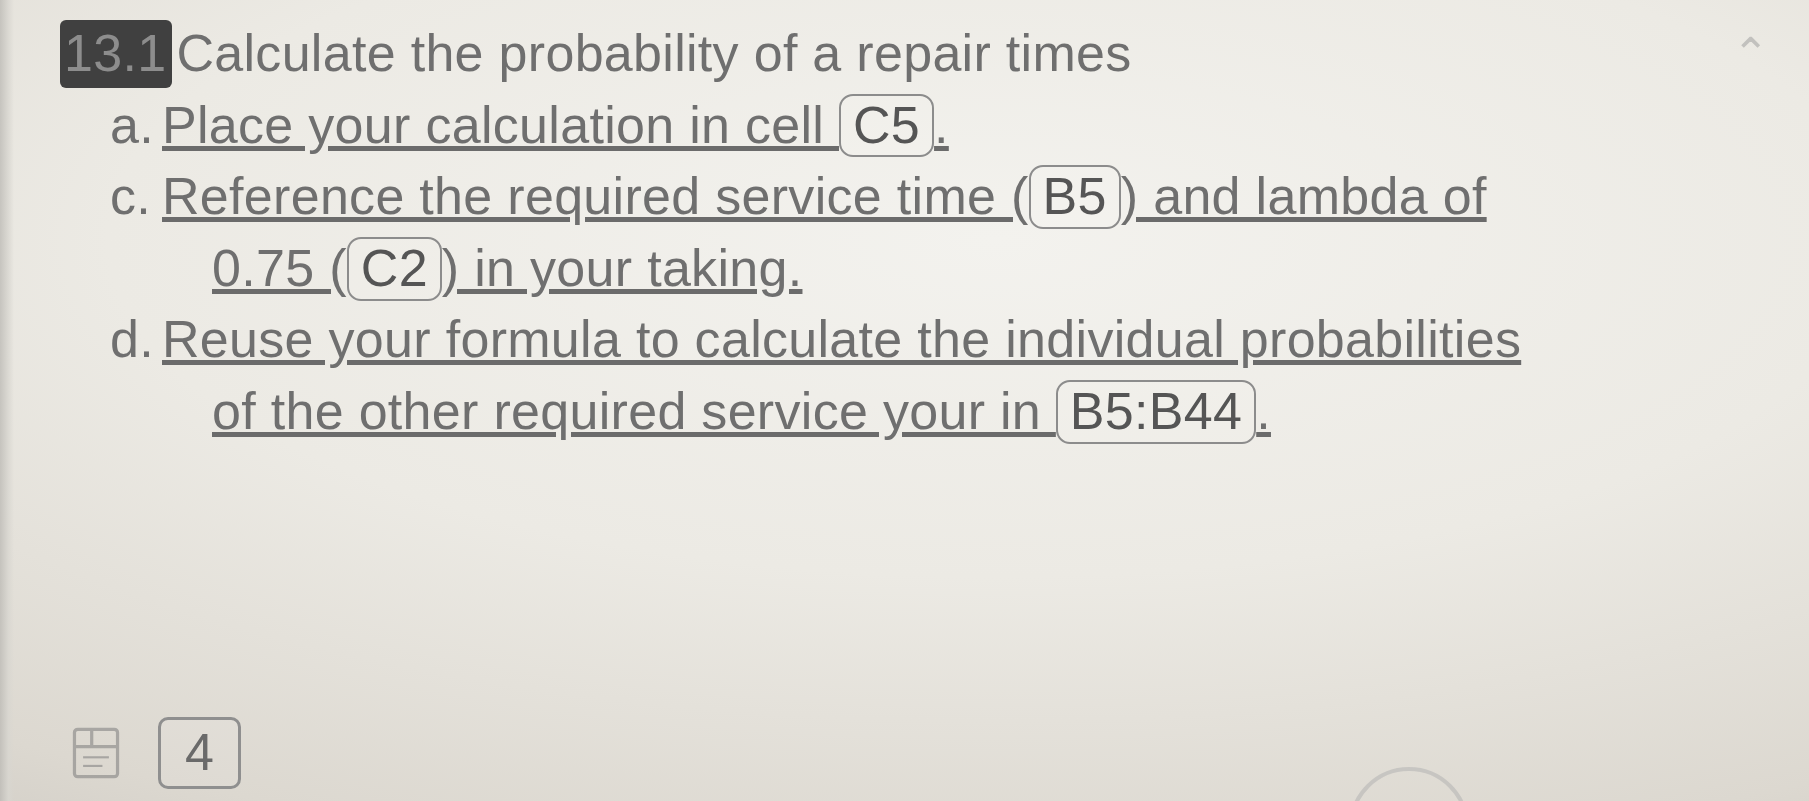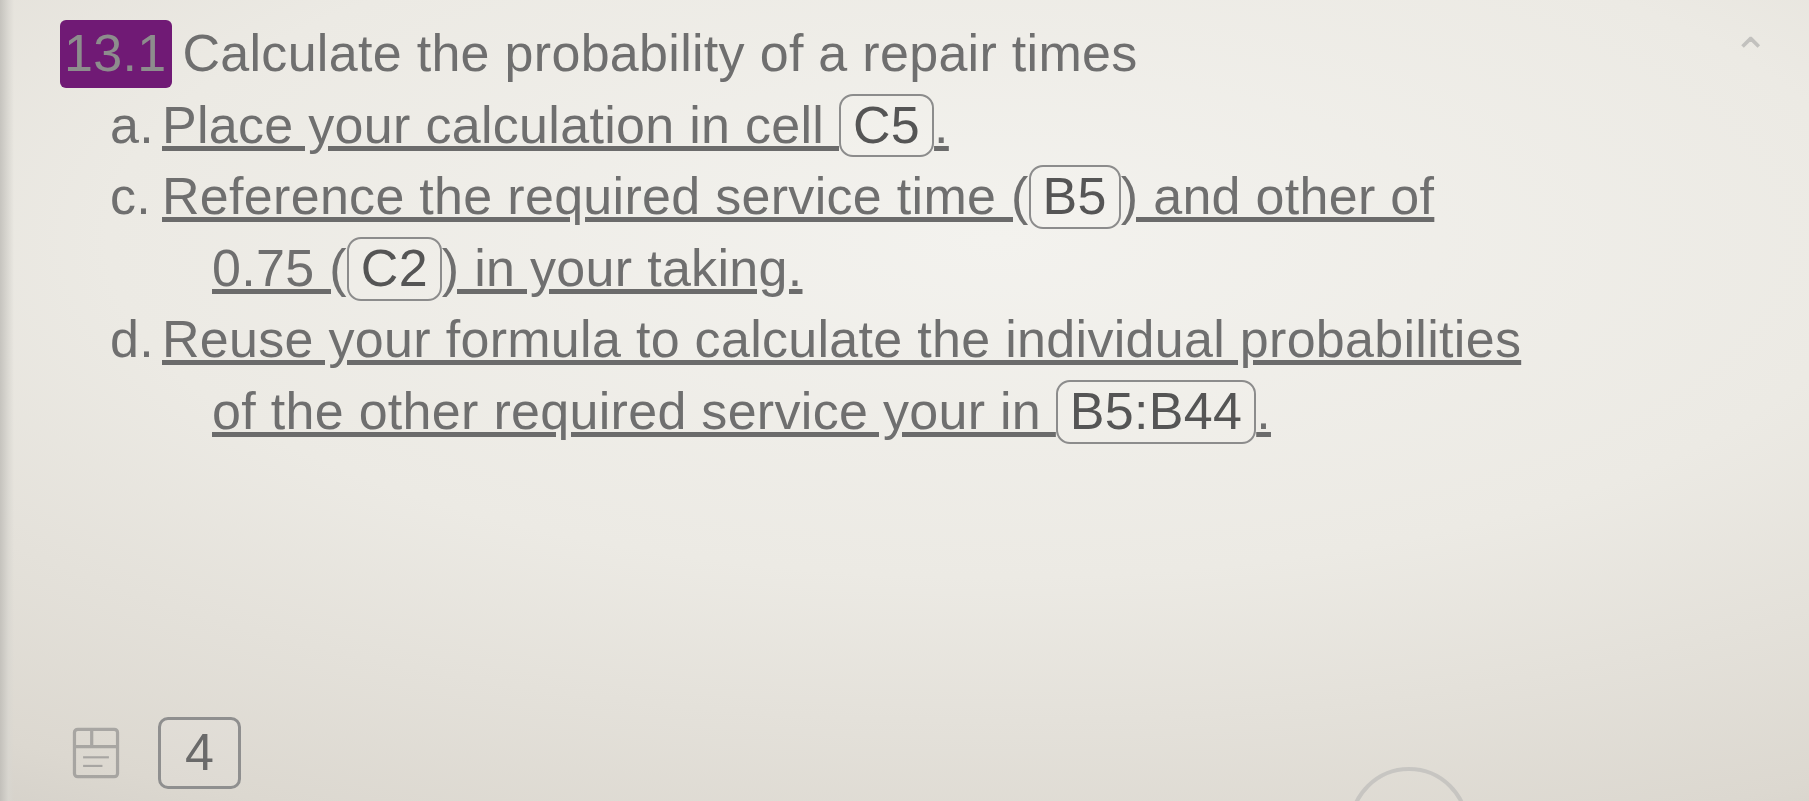--- a/index.html
+++ b/index.html
@@ -23,25 +23,25 @@
   }
   .question-block {
     padding: 0 40px 0 60px;
     font-size: 52px;
     line-height: 1.3;
     letter-spacing: 0.3px;
     font-weight: 400;
   }
   .qnum {
     color: #8d8d8d;
-    background: #701a75;
+    background: #404040;
     border-radius: 6px;
     padding: 0 6px 0 4px;
     display: inline-block;
-    margin-right: 10px;
+    margin-right: 4px;
   }
   .prompt-row {
     display: block;
     margin-left: 0;
     color: #6f6f6f;
   }
   .sublist {
     margin: 4px 0 0 50px;
     text-decoration: underline;
   }
@@ -145,21 +145,21 @@
     </div>
 
     <div class="sublist">
 
       <div class="sub-item">
         <span class="sub-letter">a.</span><span>Place your calculation in cell </span><span class="cell-ref">C5</span><span>.</span>
       </div>
 
 
       <div class="sub-item">
-        <span class="sub-letter">c.</span><span>Reference the required service time (</span><span class="cell-ref">B5</span><span>) and other of</span>
+        <span class="sub-letter">c.</span><span>Reference the required service time (</span><span class="cell-ref">B5</span><span>) and lambda of</span>
       </div>
       <div class="sub-item cont">
         <span>0.75 (</span><span class="cell-ref">C2</span><span>) in your taking.</span>
       </div>
 
       <div class="sub-item">
         <span class="sub-letter">d.</span><span>Reuse your formula to calculate the individual probabilities</span>
       </div>
       <div class="sub-item cont">
         <span>of the other required service your in </span><span class="cell-ref">B5:B44</span><span>.</span>

